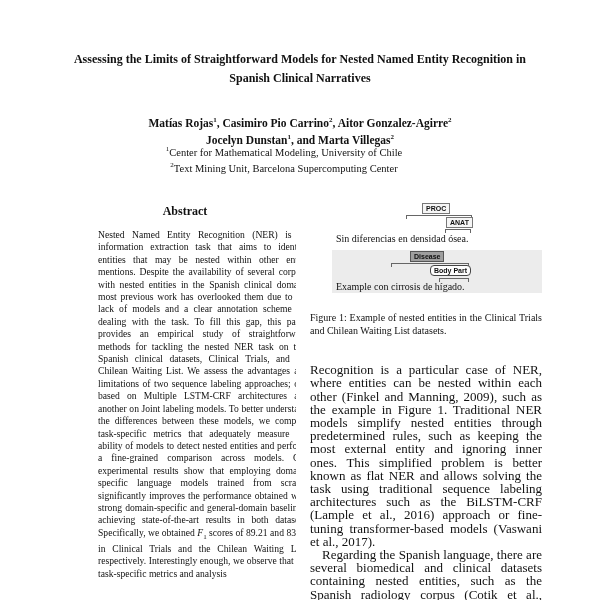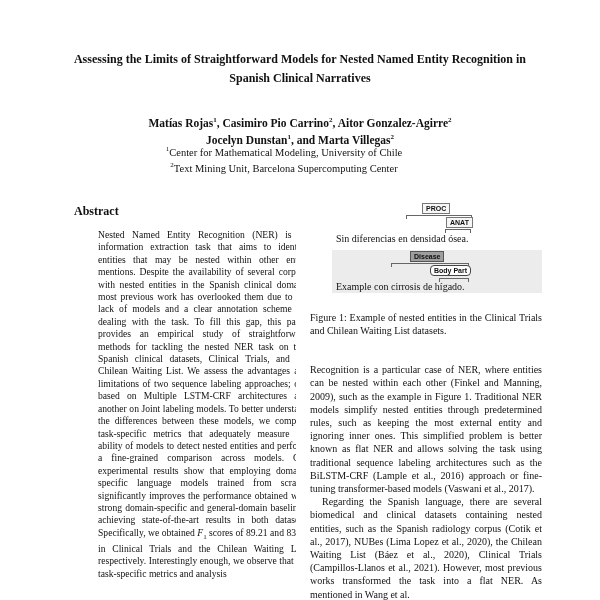--- a/index.html
+++ b/index.html
@@ -20,21 +20,21 @@
   }
   .authors sup, .affils sup { font-size:7px; }
   .affils {
     position:absolute; top:143px; left:44px; width:480px;
     text-align:center; font-size:10.5px; line-height:13px;
   }
 
   .col-left  { position:absolute; top:202px; left:74px;  width:222px; height:398px; overflow:hidden; }
   .col-right { position:absolute; top:200px; left:310px; width:232px; height:400px; overflow:hidden; }
 
-  .abs-head { text-align:left; font-weight:bold; font-size:12px; margin:2px 0 10px 0; }
+  .abs-head { text-align:center; font-weight:bold; font-size:12px; margin:2px 0 10px 0; }
   .abs-body {
     margin-left:24px; width:210px; font-size:9.6px; line-height:12.4px;
     text-align:justify;
   }
   .abs-body sub { font-size:7px; }
 
   
   .figure { position:relative; width:232px; height:96px; }
   .ent-box {
     position:absolute; font-family:"Liberation Sans", sans-serif;
@@ -44,21 +44,21 @@
   .ent-line { position:absolute; height:3px; border-top:1px solid #666; border-left:1px solid #666; border-right:1px solid #666; z-index:1; }
   .fig-sentence { position:absolute; font-size:10px; line-height:11px; white-space:nowrap; z-index:2; }
 
   .ex2-panel { position:absolute; top:50px; left:22px; width:212px; height:43px; background:#ececec; }
   .disease-box { background:#9e9e9e; border-color:#555; color:#0d0d0d; }
   .bodypart-box { background:#fdfdfd; border:1px solid #444; border-radius:4px; }
 
   .caption { font-size:10px; line-height:12.6px; text-align:justify; margin-top:16px; }
 
   .body-text { margin-top:26px; }
-  .body-text p { margin:0; font-size:10px; line-height:13.2px; text-align:justify; }
+  .body-text p { margin:0; font-size:13px; line-height:13.2px; text-align:justify; }
   .body-text p.indent { text-indent:12px; }
 </style>
 </head>
 <body>
 
 <div class="page">
 
   <div class="title">Assessing the Limits of Straightforward Models for Nested Named Entity Recognition in Spanish Clinical Narratives</div>
 
   <div class="authors">

